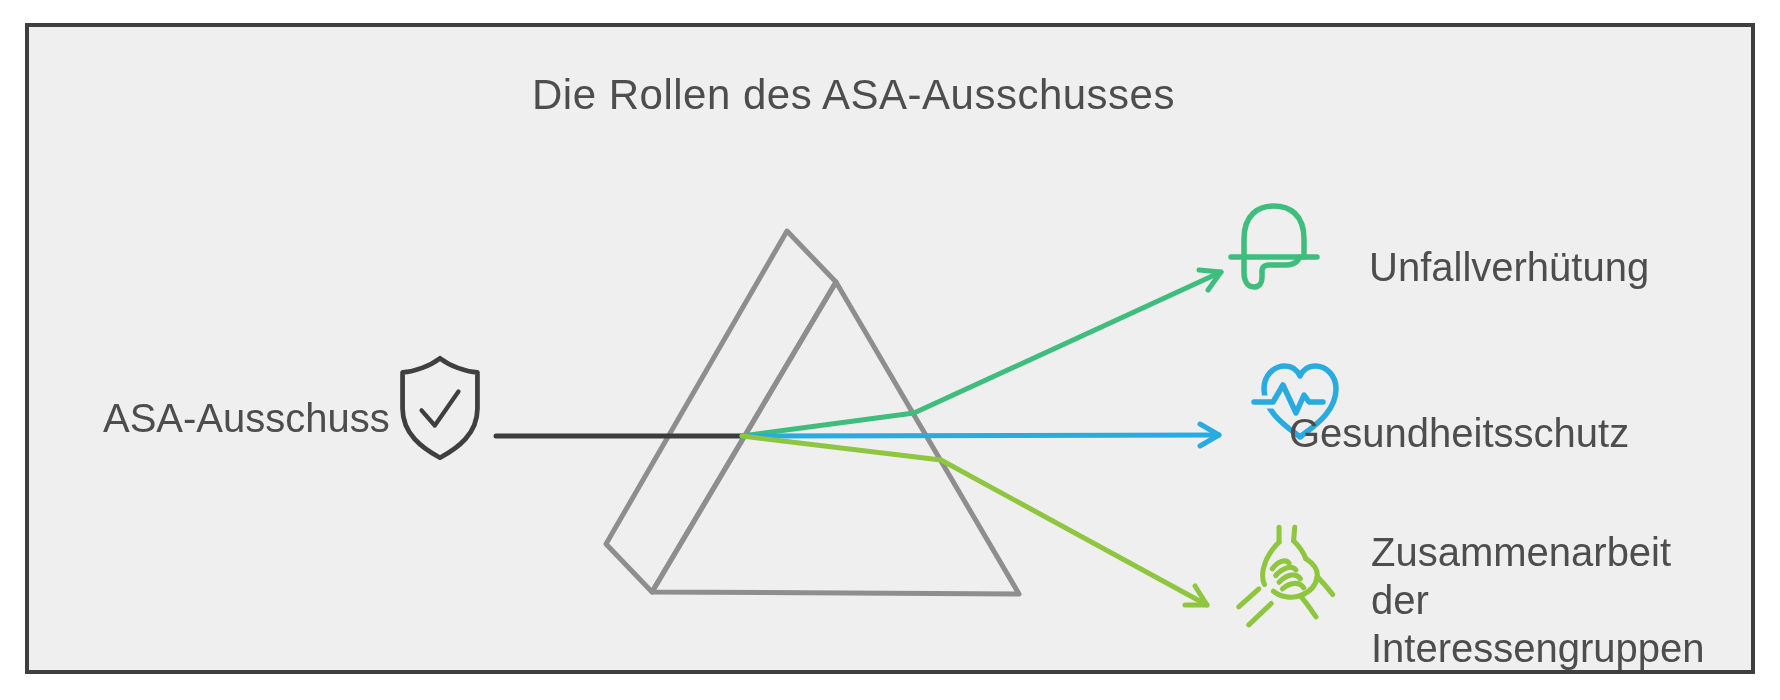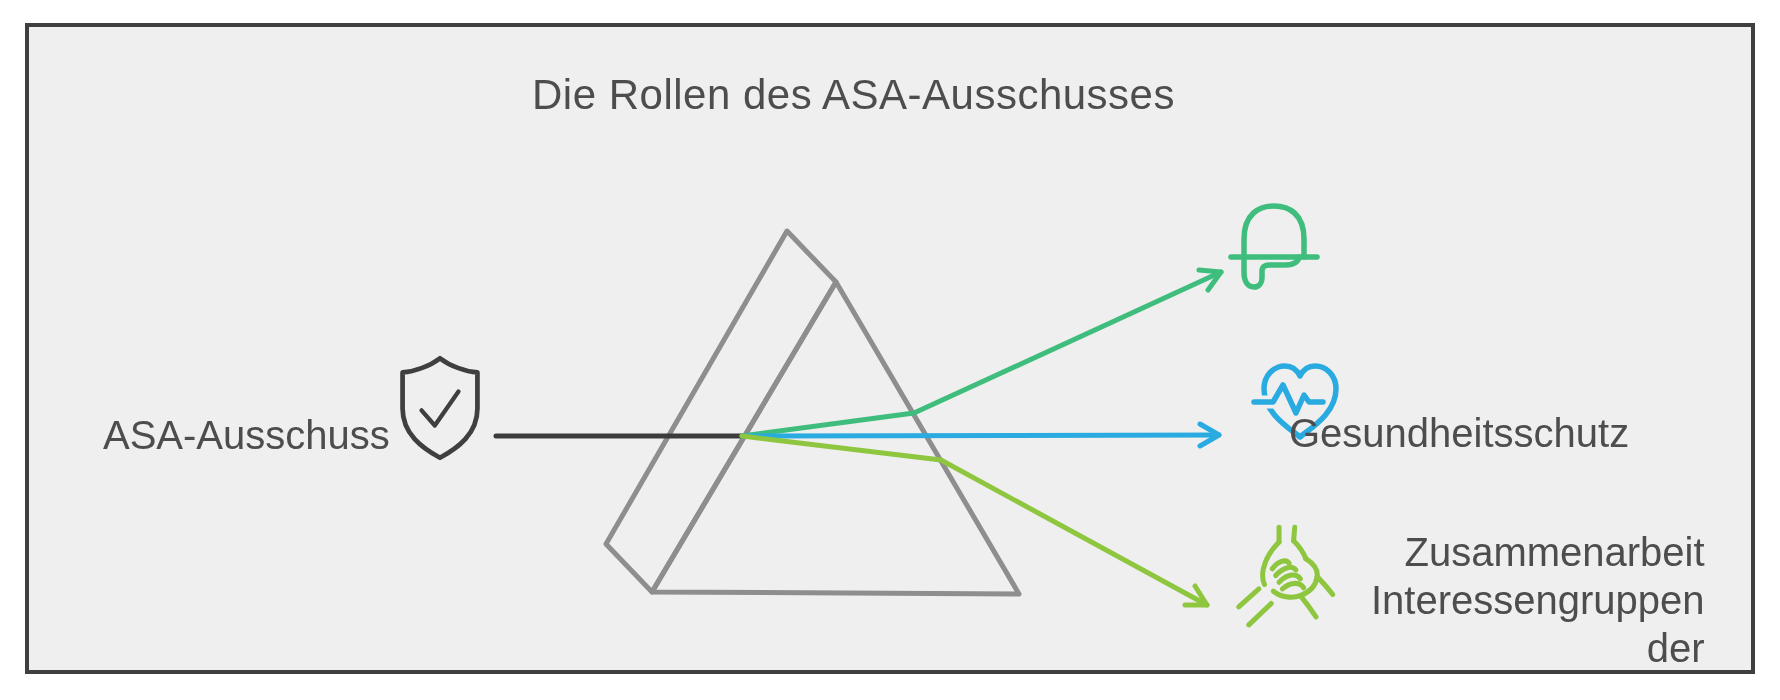--- a/index.html
+++ b/index.html
@@ -10,37 +10,36 @@
     font-family:"Liberation Sans", sans-serif;
     overflow:hidden;
   }
   .frame{
     position:absolute;
     left:25px;top:23px;
     width:1730px;height:651px;
     background:#efefef;
     border:4px solid #3f3f3f;
     box-sizing:border-box;
-    text-align:right;
   }
   .title{
     position:absolute;
     left:503px;top:44px;
     font-size:42px;
     color:#4d4d4d;
     letter-spacing:0.5px;
     white-space:nowrap;
   }
   .label{
     position:absolute;
     font-size:40px;
     color:#4d4d4d;
     white-space:nowrap;
   }
-  .source-label{left:74px;top:386px;}
+  .source-label{left:74px;top:369px;}
   .role-label-1{left:1340px;top:218px;}
   .role-label-2{left:1260px;top:384px;}
   .role-label-3{left:1342px;top:501px;line-height:48px;}
   svg{position:absolute;overflow:visible;}
   svg .st{
     fill:none;
     stroke-linecap:round;
     stroke-linejoin:round;
   }
   .main-svg{left:0;top:0;}
@@ -106,23 +105,24 @@
       <path class="st" stroke-width="4.5" d="M39,46 C46,38 54,37 57,41"></path>
       <path class="st" stroke-width="4.5" d="M42,52 C50,44 58,44 61,49"></path>
       <path class="st" stroke-width="4.5" d="M45,58 C53,51 61,52 64,57"></path>
       <path class="st" stroke-width="4.5" d="M66,31 C72,35 77,41 76,47 C75,55 69,61 61,64 C53,67 43,65 37,60"></path>
       <path class="st" stroke-width="4.5" d="M6,74 L24,58"></path>
       <path class="st" stroke-width="4.5" d="M15,90 L35,71"></path>
       <path class="st" stroke-width="4.5" d="M61,64 C66,70 71,77 75,83"></path>
       <path class="st" stroke-width="4.5" d="M76,47 C81,52 86,58 90,63"></path>
     </svg>
 
+    <div class="label role-label-1">Unfallverhütung</div>
 
     <div class="label role-label-2">Gesundheitsschutz</div>
 
     <div class="label role-label-3">
       <div>Zusammenarbeit</div>
+      <div>der</div>
       <div>Interessengruppen</div>
-      <div>der</div>
     </div>
 
   </div>
 </div>
 
 </body></html>

